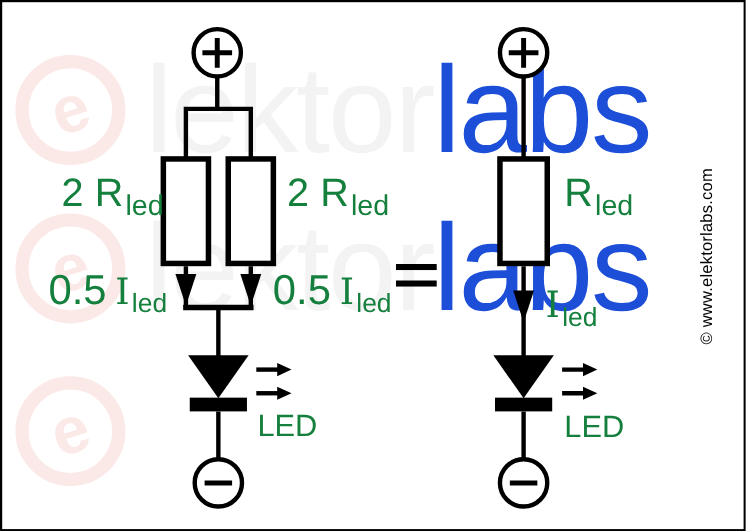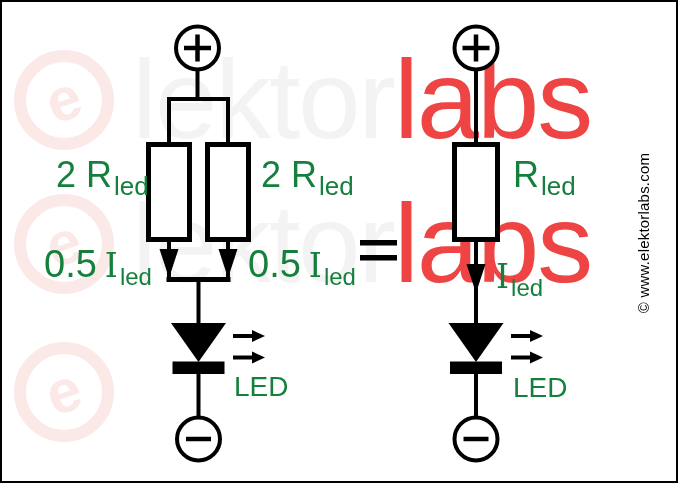--- a/index.html
+++ b/index.html
@@ -25,21 +25,21 @@
     border:12px solid #fbe9e7;box-sizing:border-box;
     display:flex;align-items:center;justify-content:center;
     margin-right:18px;flex:0 0 auto;
   }
   .wm-logo span{
     font-size:60px;font-weight:bold;color:#fbe9e7;
     transform:rotate(-18deg);display:block;
   }
   .wm-text{font-size:112px;letter-spacing:-2px;}
   .wm-gray{color:#f3f3f3;}
-  .wm-pink{color:#ef4444;}
+  .wm-pink{color:#1d4ed8;}
   
   #circuit{position:absolute;left:0;top:0;z-index:1;}
   
   .lbl{
     position:absolute;z-index:2;color:#15803d;
     line-height:1;white-space:nowrap;
   }
   .lbl .main-r{font-size:36px;}
   .lbl .sub-r{font-size:26px;display:inline-block;transform:translateY(8px);margin-left:2px;}
   .lbl .prefix-i{font-size:38px;}

